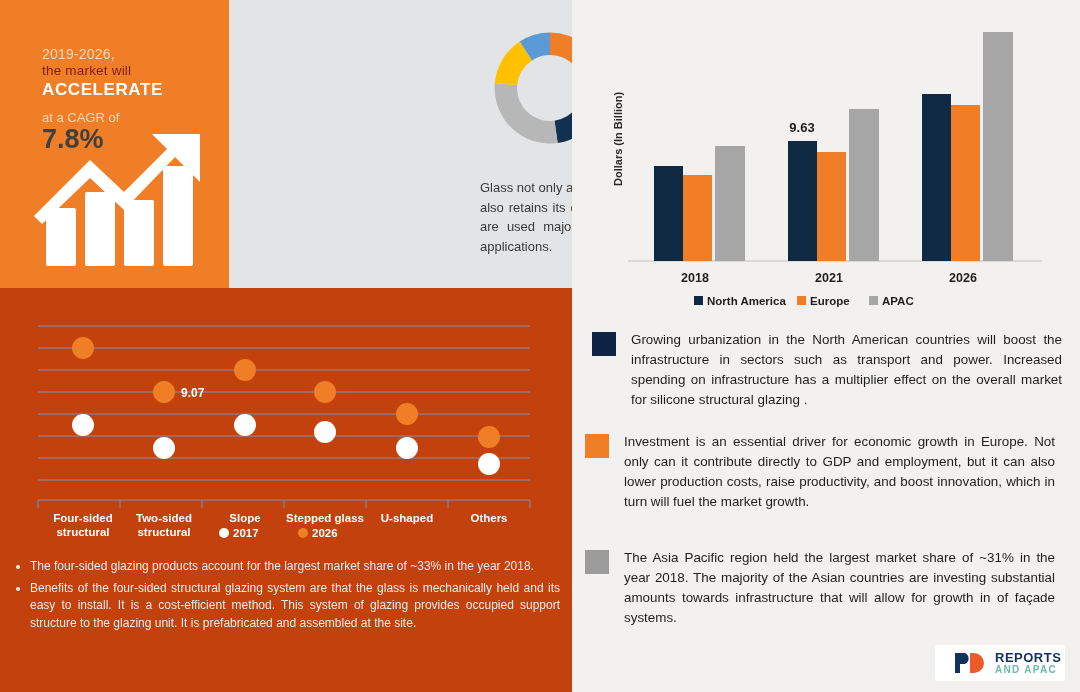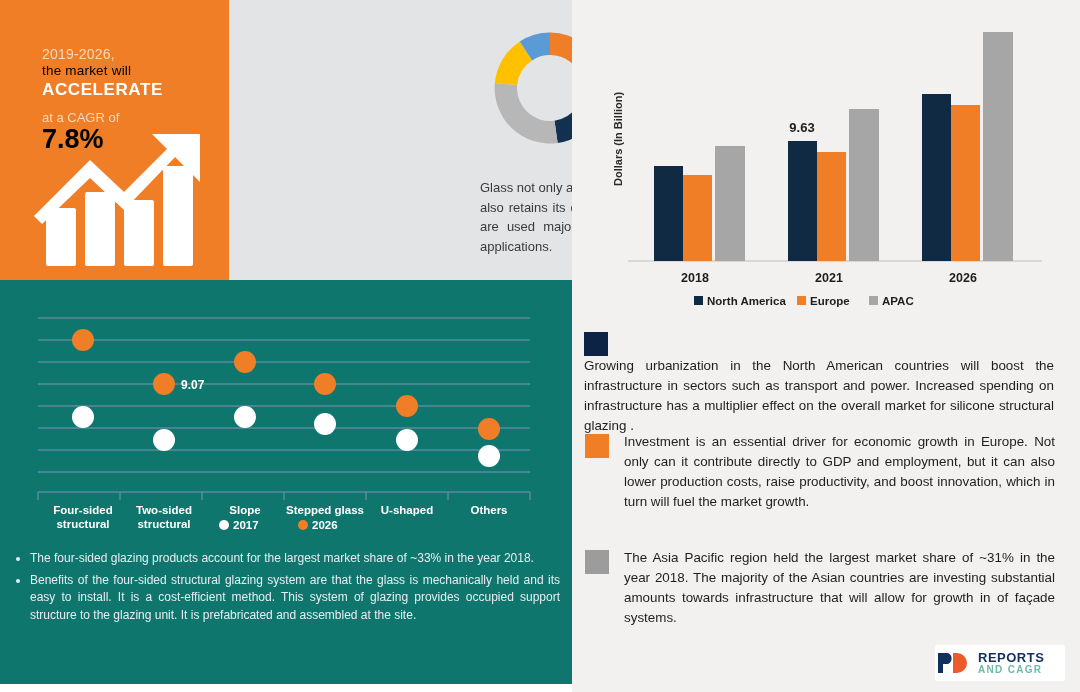--- a/index.html
+++ b/index.html
@@ -17,33 +17,33 @@
     position: absolute; left: 0; top: 0; width: 229px; height: 288px;
     background: #F07E26;
     overflow: hidden;
   }
   .acc-line1 {
     position: absolute; left: 42px; top: 46px;
     font-size: 14px; color: #FBD9BC; letter-spacing: .2px;
   }
   .acc-line2 {
     position: absolute; left: 42px; top: 63px;
-    font-size: 13.5px; color: #000000; letter-spacing: .2px;
+    font-size: 13.5px; color: #7f1d1d; letter-spacing: .2px;
   }
   .acc-big {
     position: absolute; left: 42px; top: 80px;
     font-size: 17px; font-weight: bold; color: #FFFFFF; letter-spacing: .6px;
   }
   .acc-line3 {
     position: absolute; left: 42px; top: 110px;
     font-size: 13px; color: #FBD9BC;
   }
   .acc-cagr {
     position: absolute; left: 42px; top: 124px;
-    font-size: 27px; font-weight: bold; color: #000000;
+    font-size: 27px; font-weight: bold; color: #404040;
   }
   #accelerate-graphic {
     position: absolute; left: 28px; top: 120px; width: 190px; height: 155px;
   }
 
   
   #panel-glass {
     position: absolute; left: 229px; top: 0; width: 343px; height: 288px;
     background: #E3E4E5;
   }
@@ -57,48 +57,48 @@
     font-size: 14.5px; line-height: 21px; color: #2B2B2B;
   }
   .glass-body {
     position: absolute; left: 251px; top: 178px; width: 300px;
     font-size: 13px; line-height: 19.5px; color: #3A3A3A;
     text-align: justify;
   }
 
   
   #panel-dotplot {
-    position: absolute; left: 0; top: 280px; width: 572px; height: 404px;
-    background: #0f766e;
+    position: absolute; left: 0; top: 288px; width: 572px; height: 404px;
+    background: #c2410c;
   }
   #dot-chart { position: absolute; left: 0; top: 0; width: 572px; height: 260px; }
   .dot-bullets {
     position: absolute; left: 14px; top: 270px; width: 546px;
     font-size: 12px; line-height: 17.5px; color: #E9ECF2;
   }
   .dot-bullets li { margin-bottom: 4px; margin-left: 16px; text-align: justify; }
 
   
   #panel-right {
     position: absolute; left: 572px; top: 0; width: 508px; height: 692px;
     background: #F2F1EF;
   }
   #bar-chart { position: absolute; left: 0px; top: 6px; width: 508px; height: 310px; }
 
   .note-row { position: absolute; display: flex; width: 470px; }
   .note-sq { width: 24px; height: 24px; flex: 0 0 24px; margin-right: 15px; margin-top: 2px; }
   .note-tx { font-size: 13.4px; line-height: 20px; color: #1E1E1E; text-align: justify; }
-  #note-1 { left: 12px; top: 330px; flex-direction: column; }
+  #note-1 { left: 20px; top: 330px; }
   #note-2 { left: 13px; top: 432px; }
   #note-3 { left: 13px; top: 548px; justify-content: center; }
 
   #brand-logo {
     position: absolute; left: 935px; top: 645px; width: 130px; height: 36px;
     background: #FFFFFF; border-radius: 3px;
-    display: flex; align-items: center; padding-left: 2px;
+    display: flex; align-items: center; padding-left: 19px;
   }
   .logo-text { margin-left: 7px; line-height: 1; }
   .logo-l1 { font-size: 13px; font-weight: bold; color: #12305C; letter-spacing: .5px; }
   .logo-l2 { font-size: 10px; font-weight: bold; color: #6FBAA8; letter-spacing: 1.3px; margin-top: 1px; }
 </style>
 </head>
 <body>
 
 <div class="page">
 
@@ -258,17 +258,17 @@
     </div>
   </div>
 
   <div id="brand-logo">
     <svg width="34" height="22" viewBox="0 0 34 22">
       <path d="M1,1 L11,1 A6,6 0 0,1 11,12 L6,12 L6,21 L1,21 Z M6,5 L10,5 A2,2 0 0,1 10,8 L6,8 Z" fill="#12305C"></path>
       <path d="M16,1 L20,1 A10,10 0 0,1 20,21 L16,21 Z" fill="#EE5B2B"></path>
     </svg>
     <div class="logo-text">
       <div class="logo-l1">REPORTS</div>
-      <div class="logo-l2">AND CAGR</div>
+      <div class="logo-l2">AND APAC</div>
     </div>
   </div>
 
 </div>
 
 </body></html>

